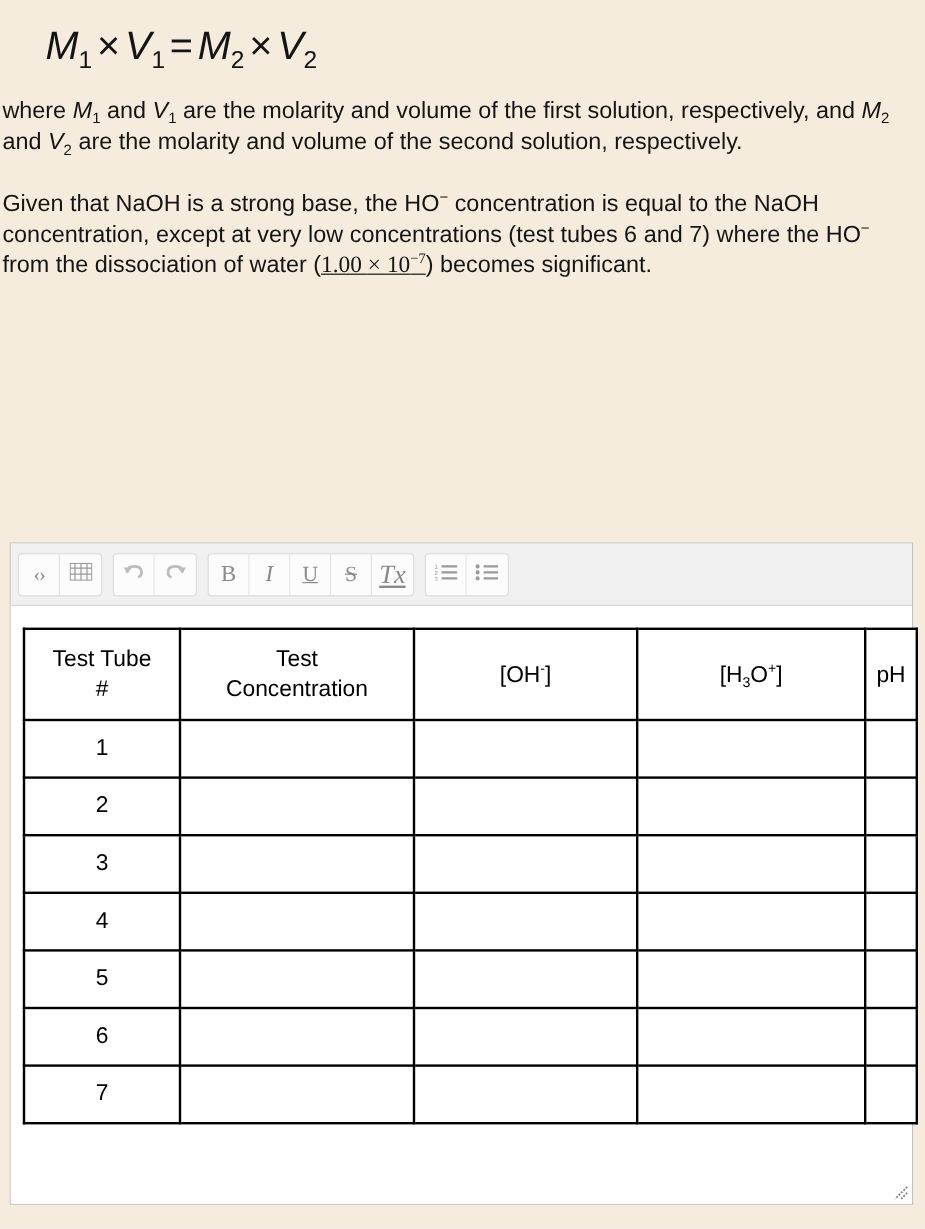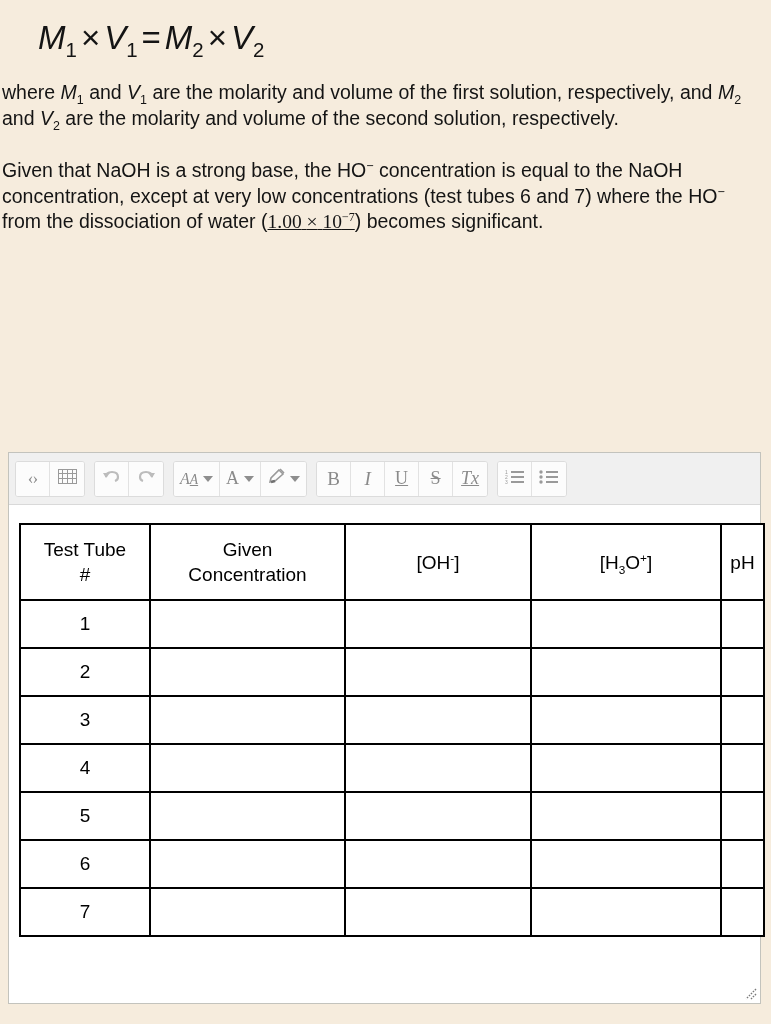--- a/index.html
+++ b/index.html
@@ -121,21 +121,21 @@
     border-right: 5px solid transparent;
     border-top: 6px solid #8e8e8e;
     margin-left: 5px;
   }
 
   .gl-code { font-family: "Liberation Serif", serif; font-size: 17px; letter-spacing: -1px; }
   .gl-bold { font-family: "Liberation Serif", serif; font-size: 19px; color: #8a8a8a; }
   .gl-ital { font-family: "Liberation Serif", serif; font-style: italic; font-size: 19px; color: #8a8a8a; }
   .gl-und  { font-family: "Liberation Serif", serif; font-size: 18px; text-decoration: underline; color: #8a8a8a; }
   .gl-strk { font-family: "Liberation Serif", serif; font-size: 18px; text-decoration: line-through; color: #8a8a8a; }
-  .gl-tx   { font-family: "Liberation Serif", serif; font-style: italic; font-size: 18px; text-decoration: underline; color: #8a8a8a; }
+  .gl-tx   { font-family: "Liberation Serif", serif; font-style: italic; font-size: 22px; text-decoration: underline; color: #8a8a8a; }
   .gl-aa   { font-family: "Liberation Serif", serif; font-style: italic; font-size: 16px; color: #8a8a8a; position: relative; }
   .gl-aa u { text-decoration: underline; font-size: 0.85em; }
   .gl-a    { font-family: "Liberation Serif", serif; font-size: 18px; color: #8a8a8a; }
 
   .editbody {
     position: relative;
     height: calc(100% - 52px);
     background: #fff;
     padding: 18px 10px 0 10px;
     box-sizing: border-box;
@@ -228,40 +228,20 @@
       <div class="tbtn">
         <span>
           <svg width="19" height="17" viewBox="0 0 19 17" aria-hidden="true">
             <path d="M15 9 Q15 4 9 4 Q3 4 3 9 Q3 12 6 13" fill="none" stroke="#bcbcbc" stroke-width="2.2"></path>
             <path d="M15 10 L18 5 L11 5 Z" fill="#bcbcbc"></path>
           </svg>
         </span>
       </div>
     </div>
 
-    <div class="tgroup">
-      <div class="tbtn">
-        <span class="gl-aa">A<u>A</u></span>
-        <span class="caret"></span>
-      </div>
-      <div class="tbtn">
-        <span class="gl-a">A</span>
-        <span class="caret"></span>
-      </div>
-      <div class="tbtn">
-        <span>
-          <svg width="18" height="17" viewBox="0 0 18 17" aria-hidden="true">
-            <path d="M12 2 L16 6 L8 13 L3 14 L4 10 Z" fill="none" stroke="#9a9a9a" stroke-width="1.6"></path>
-            <path d="M4 14 L8 13" stroke="#707070" stroke-width="2.6"></path>
-            <path d="M13 1 L17 5" stroke="#9a9a9a" stroke-width="1.6"></path>
-          </svg>
-        </span>
-        <span class="caret"></span>
-      </div>
-    </div>
 
     <div class="tgroup">
       <div class="tbtn">
         <span class="gl-bold">B</span>
       </div>
       <div class="tbtn">
         <span class="gl-ital">I</span>
       </div>
       <div class="tbtn">
         <span class="gl-und">U</span>
@@ -302,21 +282,21 @@
     </div>
 
   </div>
 
   <div class="editbody">
 
     <table class="dt">
       <thead>
         <tr>
           <th class="c1"><span>Test Tube</span><br><span>#</span></th>
-          <th class="c2"><span>Given</span><br><span>Concentration</span></th>
+          <th class="c2"><span>Test</span><br><span>Concentration</span></th>
           <th class="c3"><span>[OH</span><sup>-</sup><span>]</span></th>
           <th class="c4"><span>[H</span><sub>3</sub><span>O</span><sup>+</sup><span>]</span></th>
           <th class="c5">pH</th>
         </tr>
       </thead>
       <tbody>
         <tr>
           <td class="c1">1</td>
           <td class="c2"></td>
           <td class="c3"></td>

